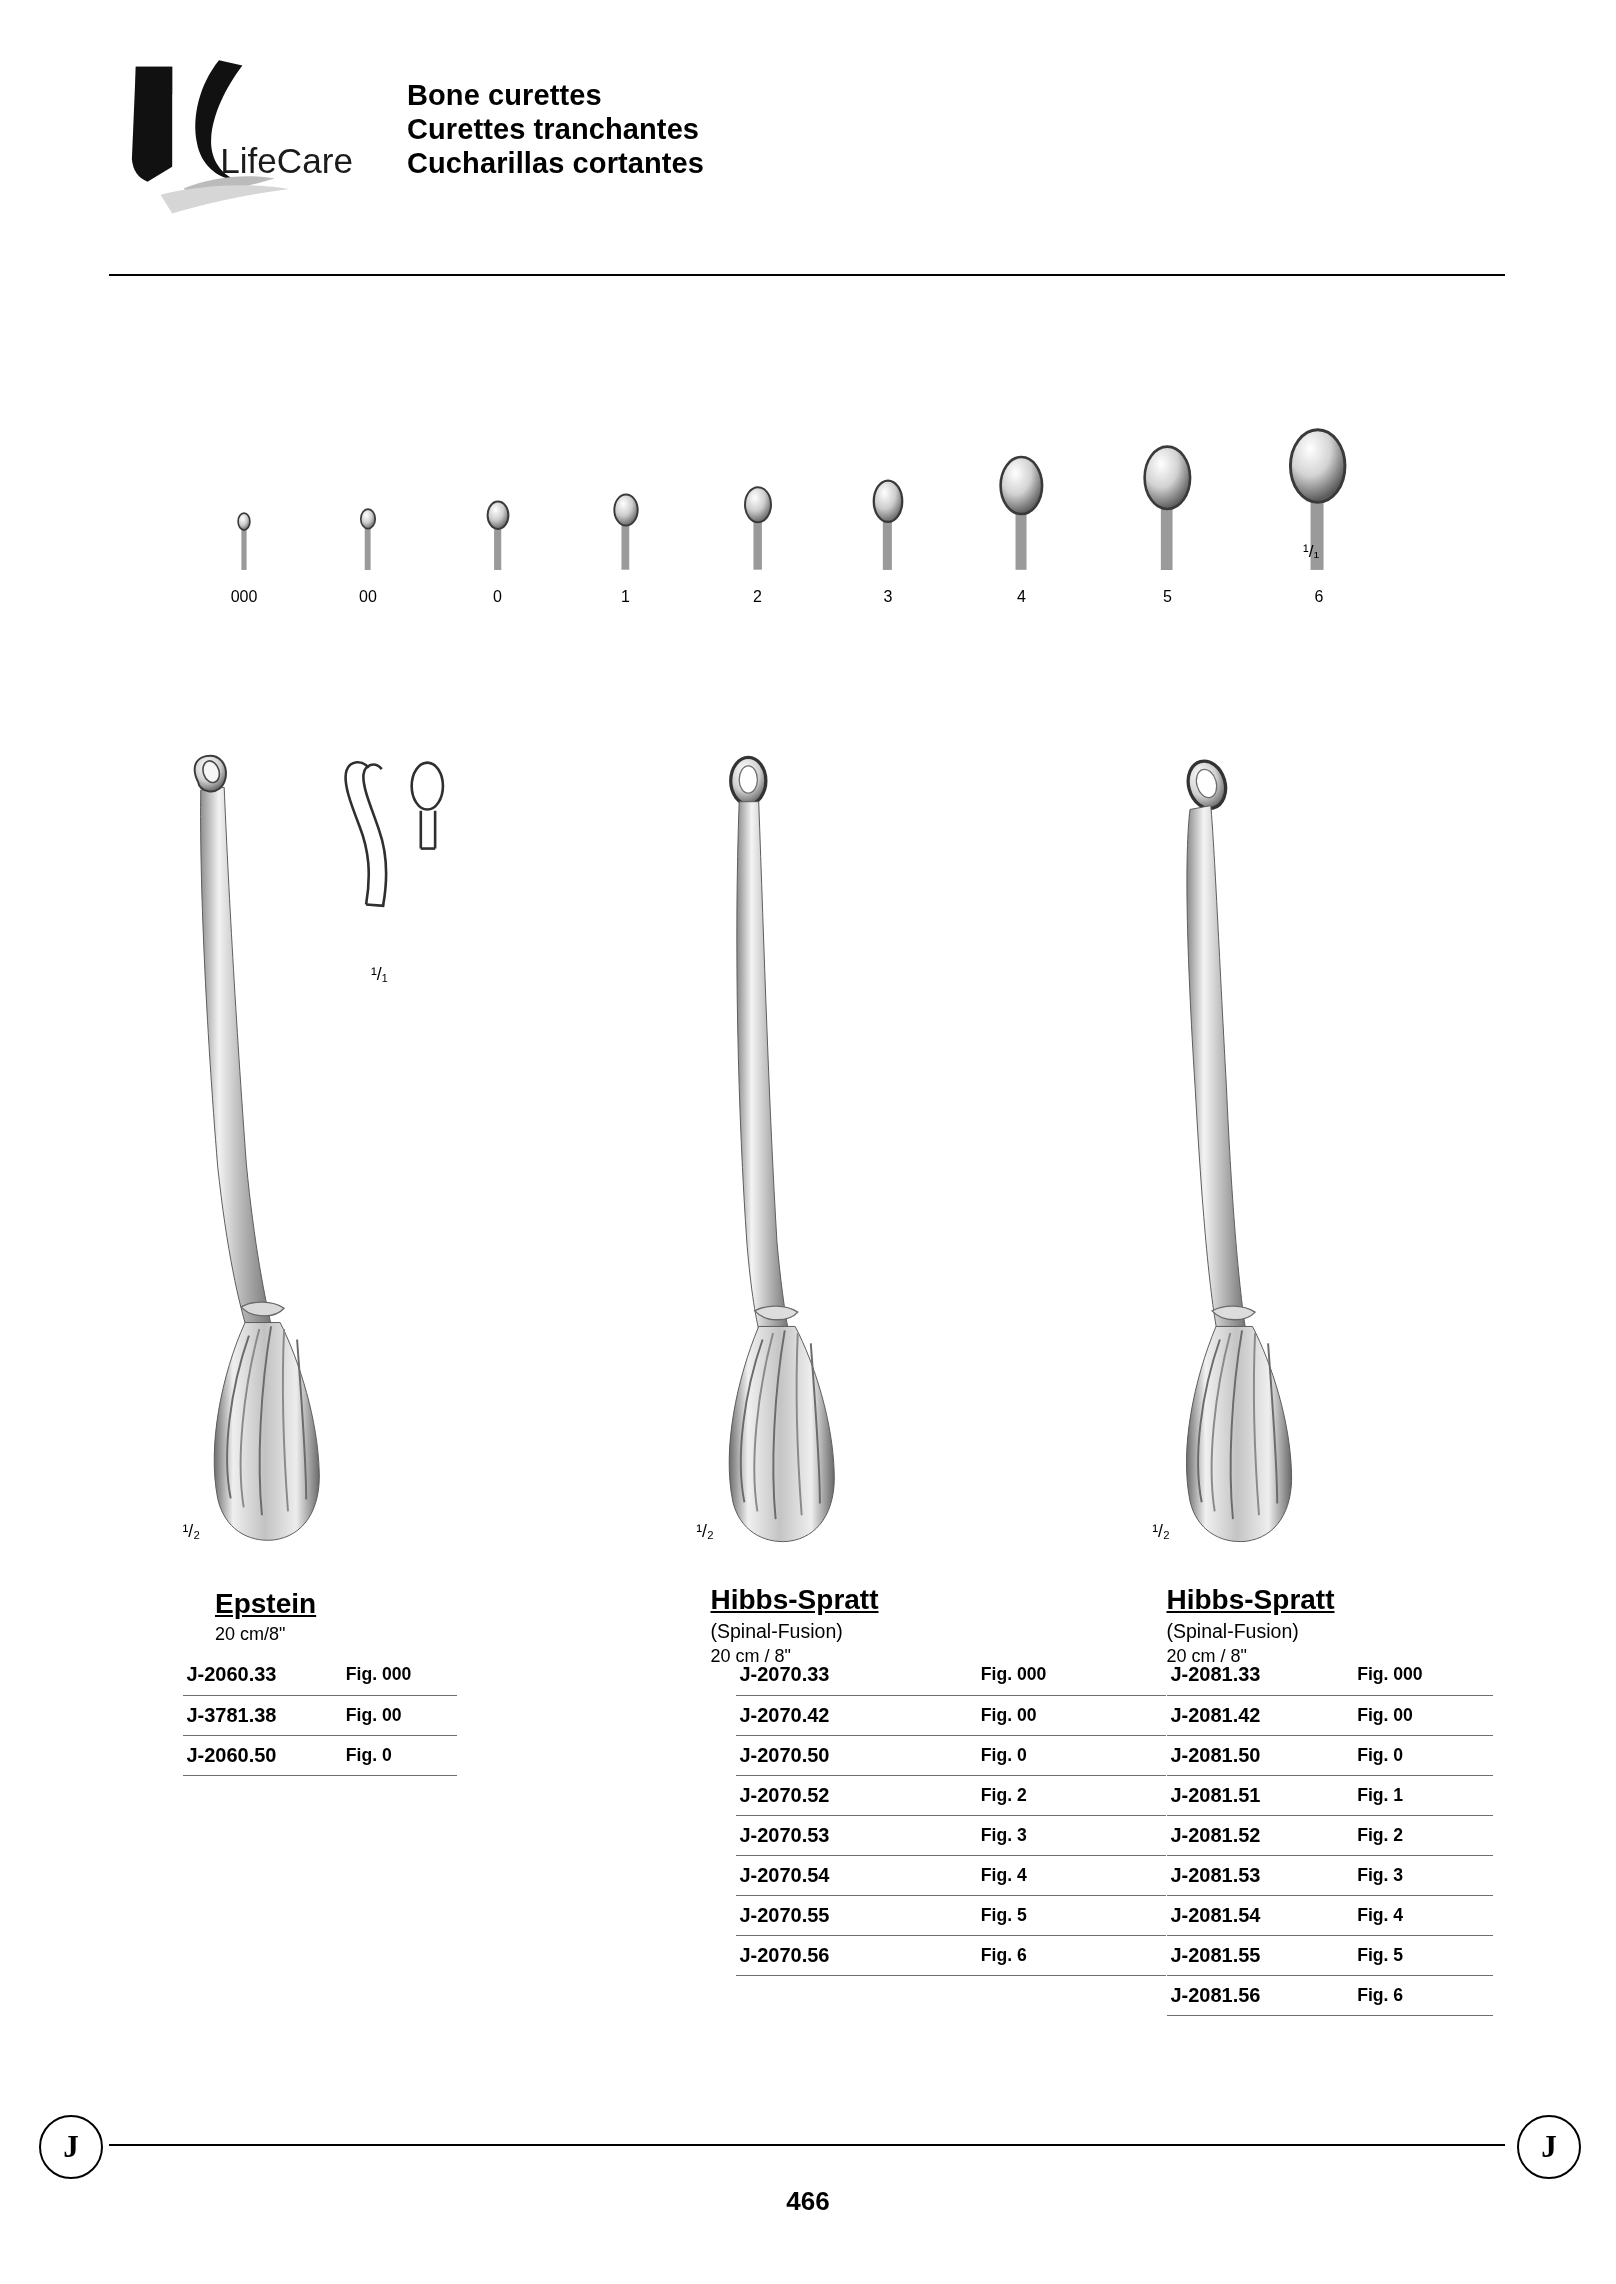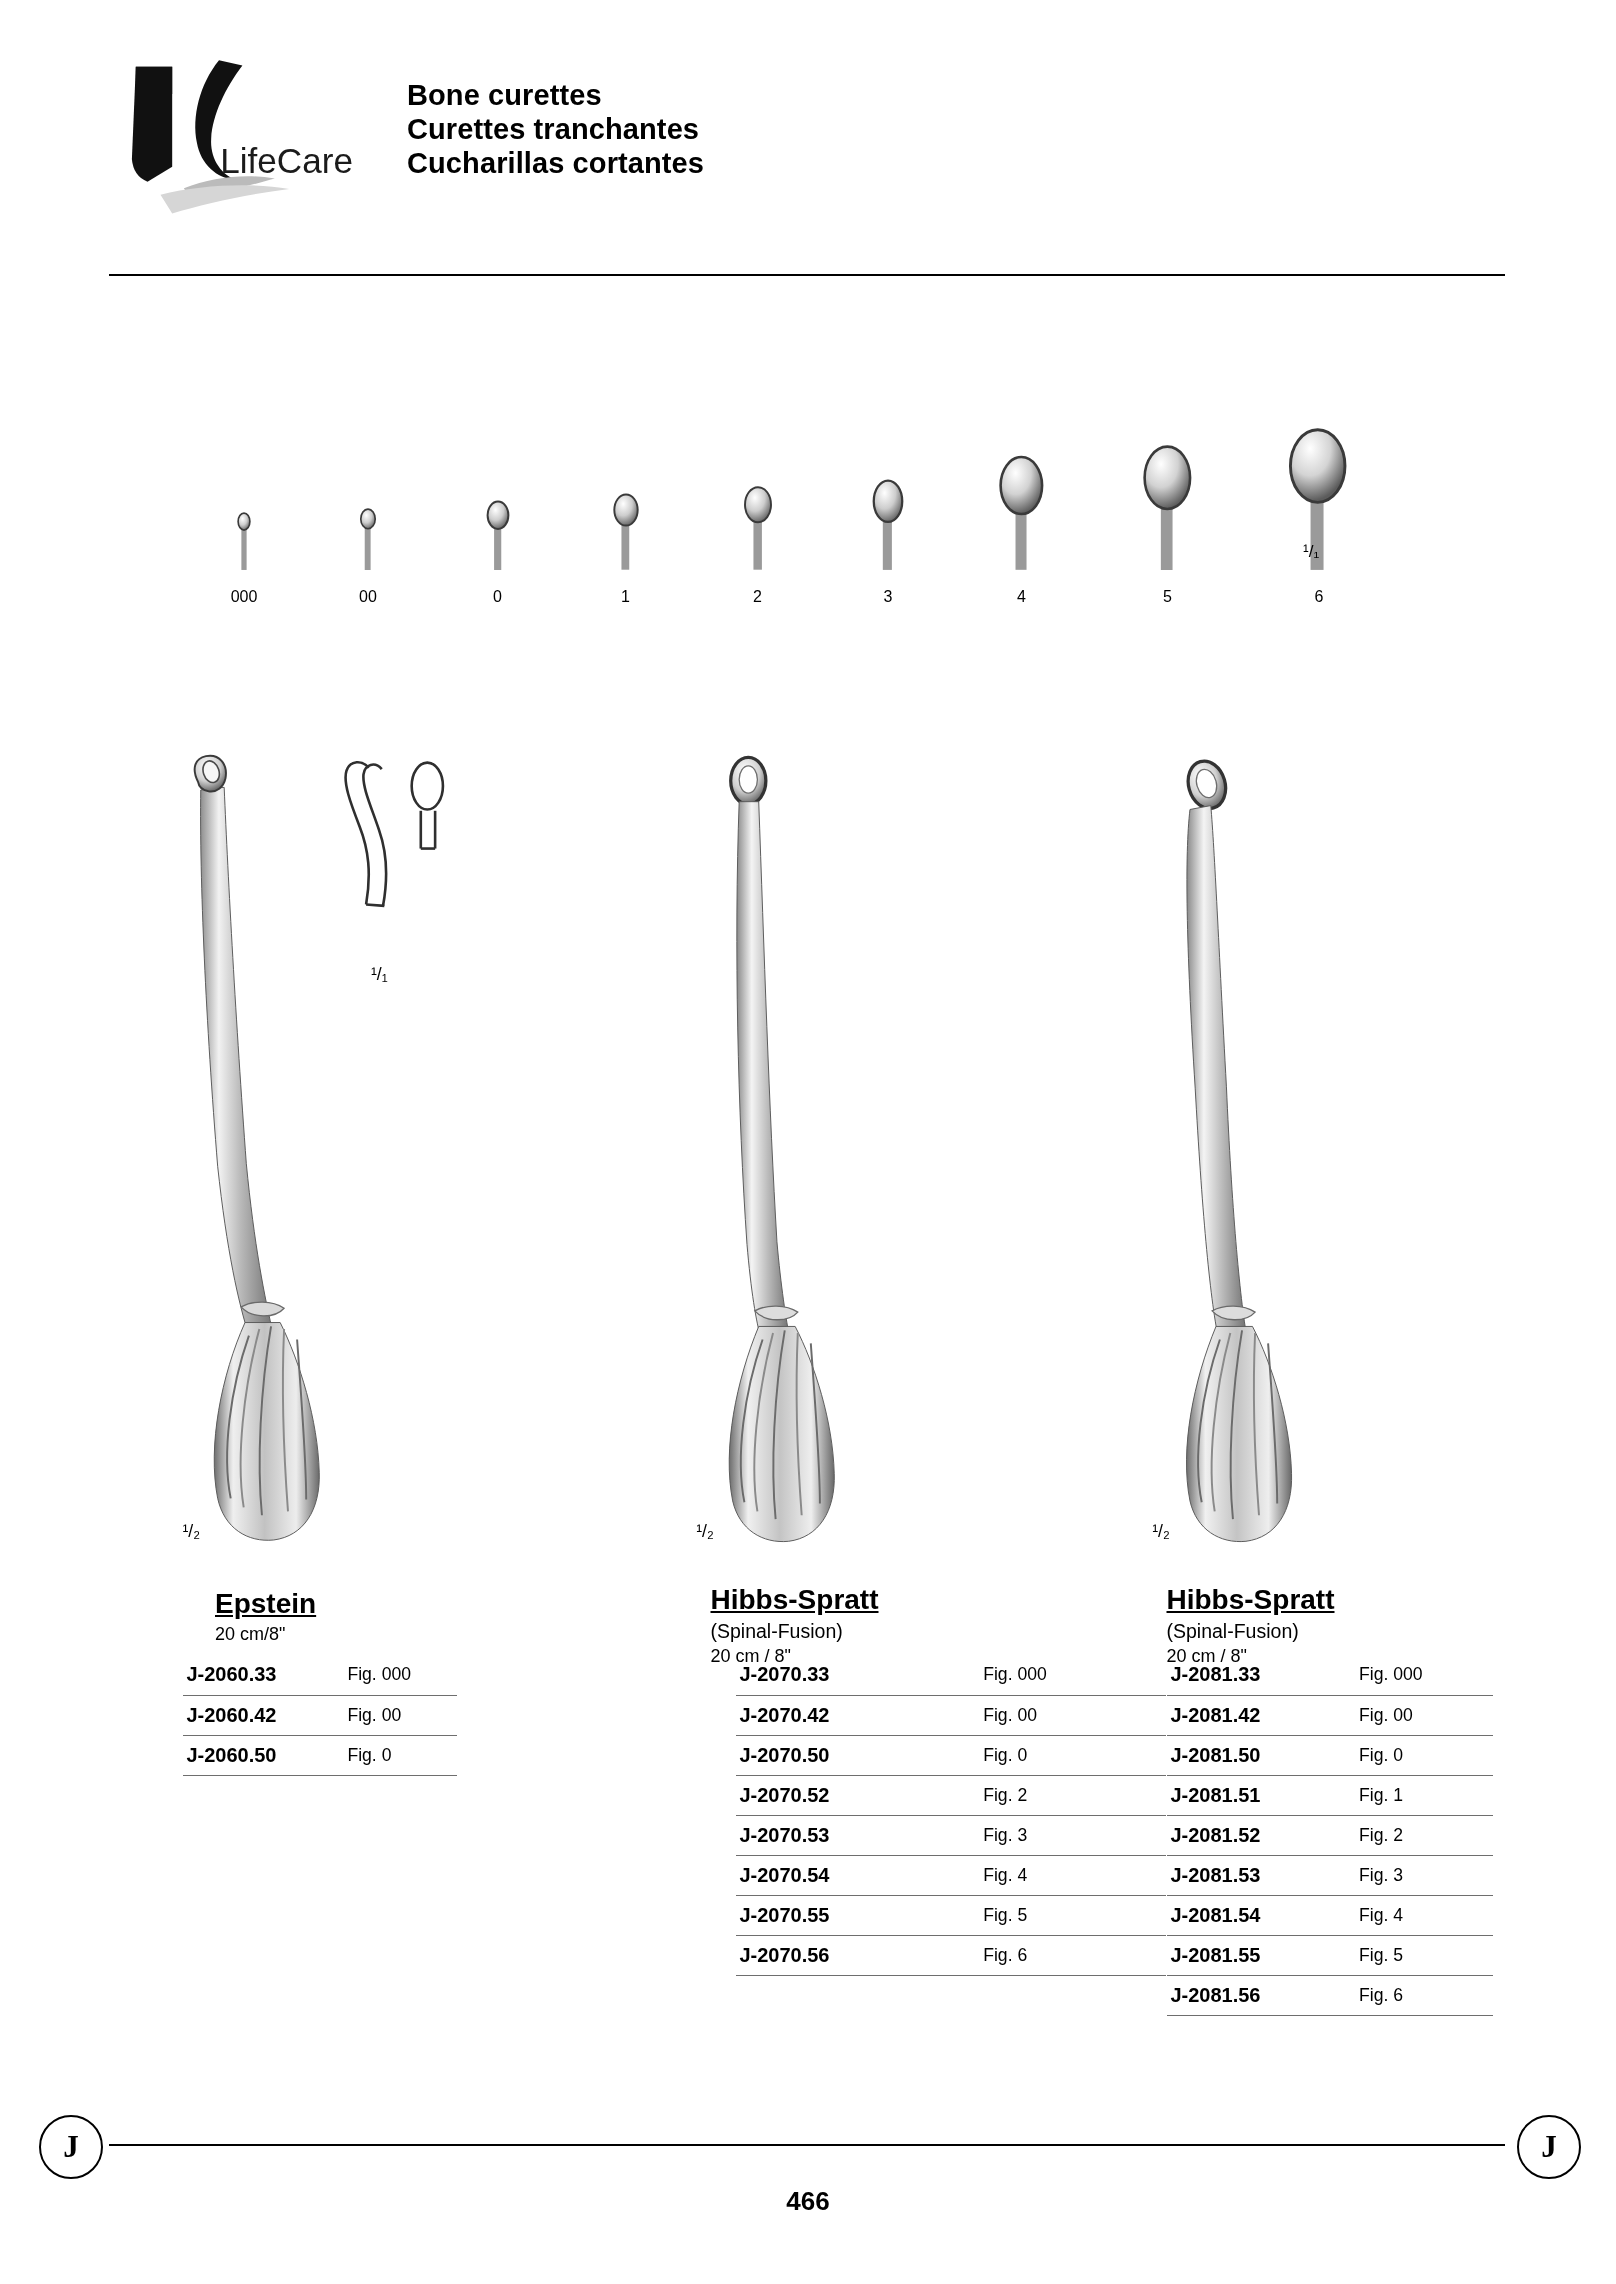--- a/index.html
+++ b/index.html
@@ -134,20 +134,21 @@
   .ref-table td.code {
     font-size: 20px;
     font-weight: bold;
     padding-left: 3.9px;
     white-space: nowrap;
   }
   .ref-table td.fig {
     font-size: 17.6px;
     padding-left: 19.5px;
     white-space: nowrap;
+    font-weight: bold;
   }
 
   
   #footer-rule {
     position: absolute;
     left: 109px;
     top: 2144px;
     width: 1396px;
     height: 2px;
     background: #000;
@@ -422,21 +423,21 @@
     <div class="size">20 cm/8"</div>
   </div>
 
   <table class="ref-table" style="left:6.5px;top:906px;width:274px;">
     <tbody>
       <tr>
         <td class="code">J-2060.33</td>
         <td class="fig">Fig. 000</td>
       </tr>
       <tr>
-        <td class="code">J-2060.42</td>
+        <td class="code">J-3781.38</td>
         <td class="fig">Fig. 00</td>
       </tr>
       <tr>
         <td class="code">J-2060.50</td>
         <td class="fig">Fig. 0</td>
       </tr>
     </tbody>
   </table>
 </div>
 

